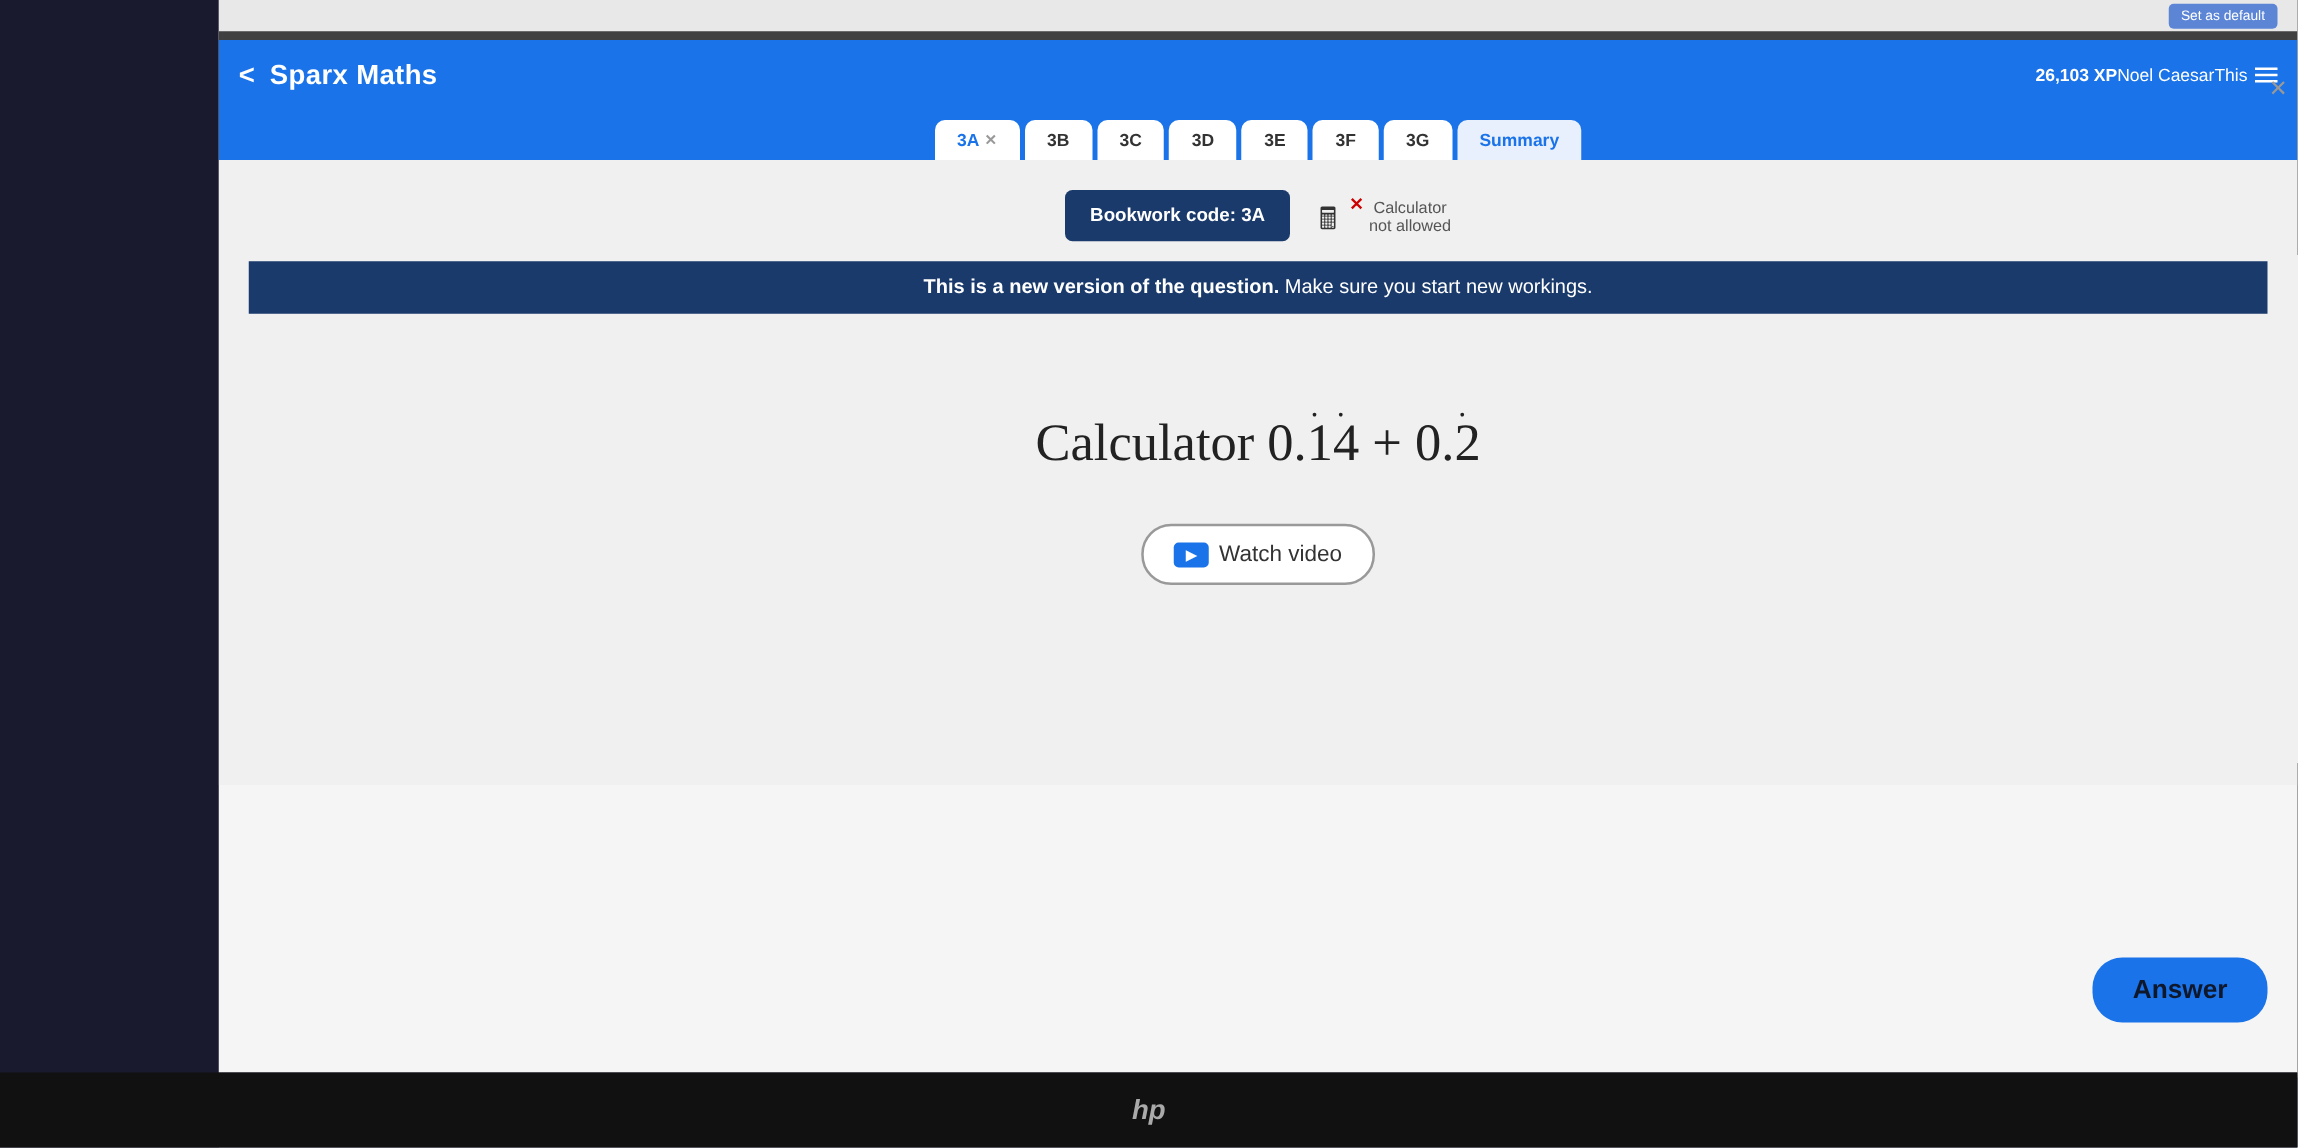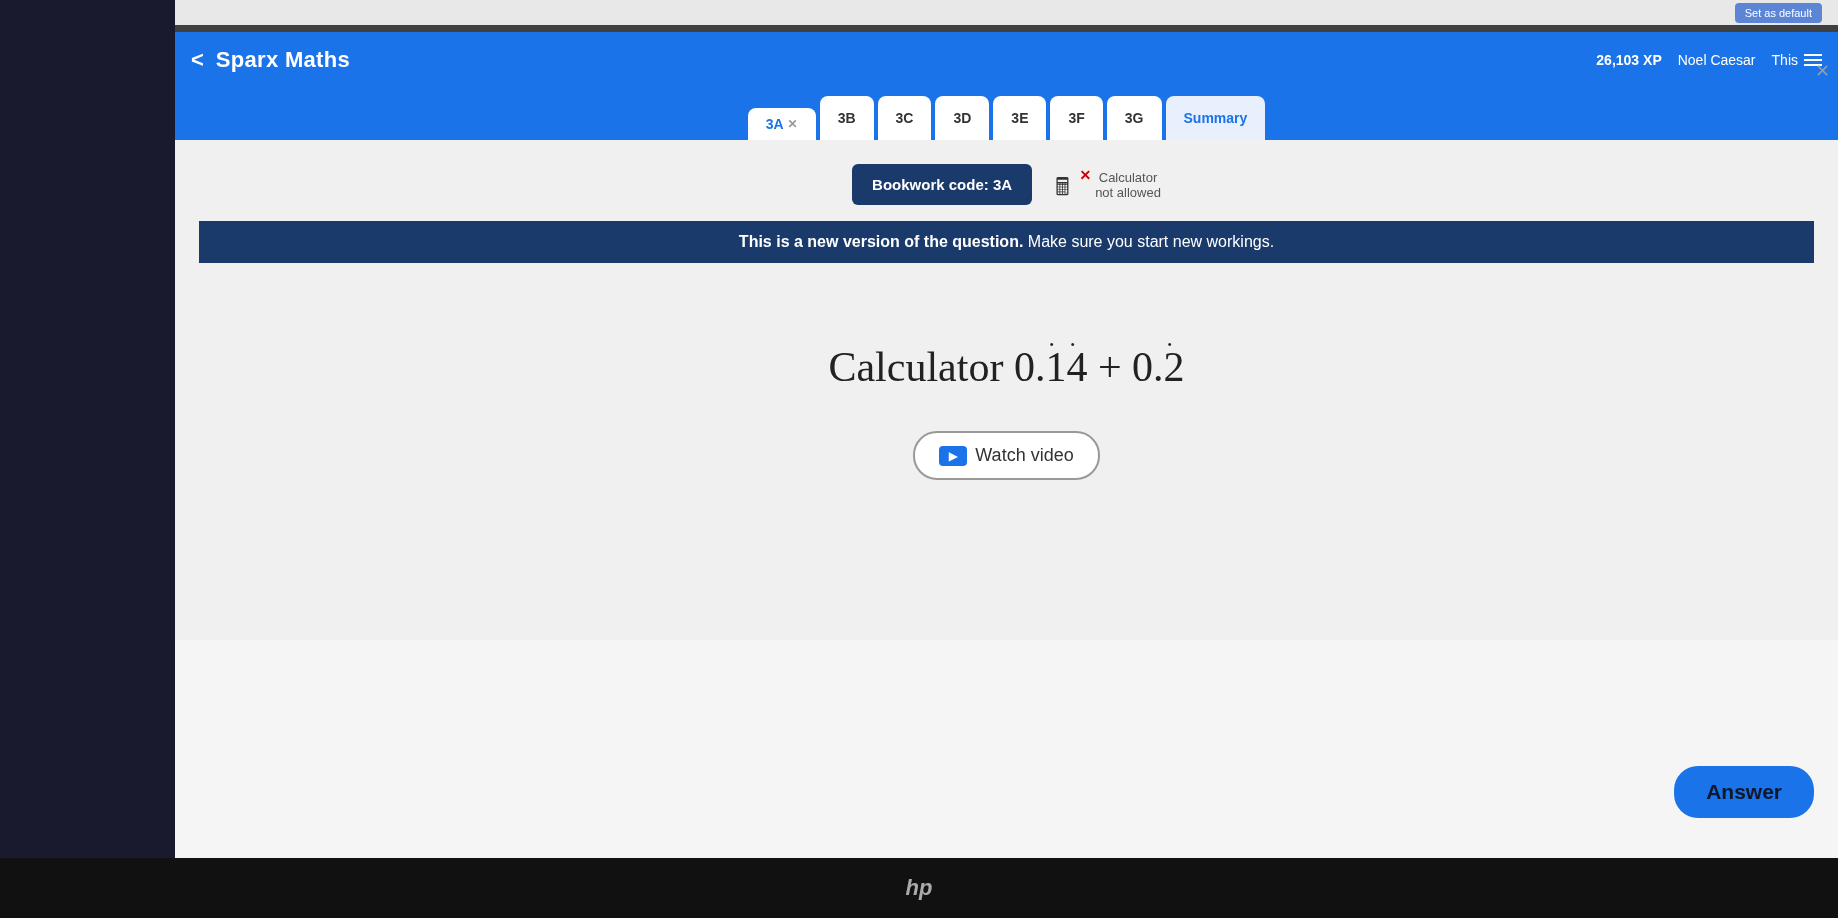--- a/index.html
+++ b/index.html
@@ -67,21 +67,20 @@
       color: white;
       font-size: 22px;
       font-weight: 700;
       letter-spacing: 0.3px;
     }
 
     .header-right {
       margin-left: auto;
       display: flex;
       align-items: flex-end;
-      gap: 16px;
       color: white;
     }
 
     .xp-display {
       font-size: 14px;
       font-weight: 600;
     }
 
     .user-name {
       font-size: 14px;
@@ -130,21 +129,20 @@
       color: #333;
       border: none;
       display: flex;
       align-items: center;
       gap: 4px;
     }
 
     .tab.active {
       background: white;
       color: #1a73e8;
-      margin-top: 12px;
     }
 
     .tab .close-x {
       color: #999;
       font-size: 12px;
     }
 
     .tab.summary {
       background: #e8f0fe;
       color: #1a73e8;

